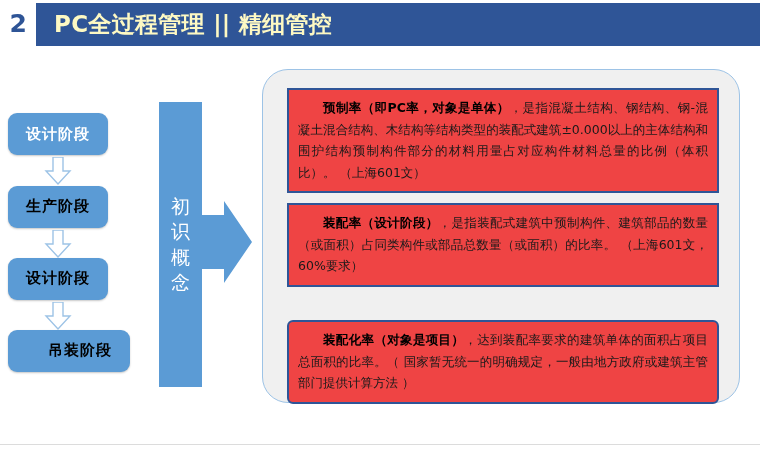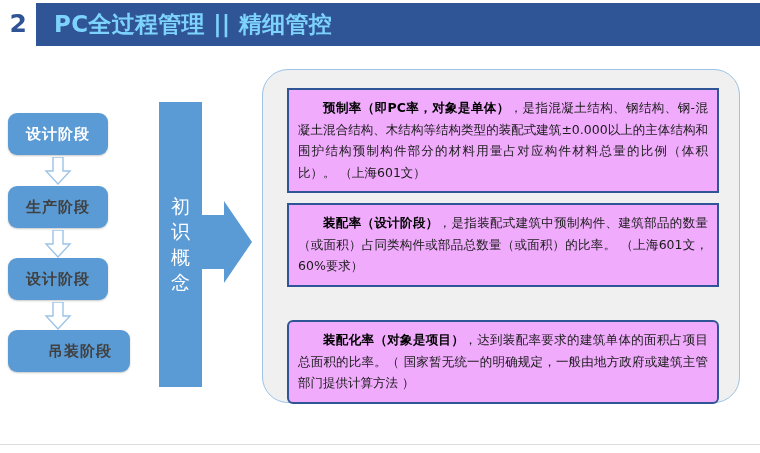--- a/index.html
+++ b/index.html
@@ -38,21 +38,21 @@
     background: #2f5597;
   }
   #header-title {
     position: absolute;
     left: 18px;
     top: 0;
     height: 43px;
     line-height: 43px;
     font-size: 23px;
     font-weight: bold;
-    color: #7dd3fc;
+    color: #fef9c3;
     letter-spacing: 0.3px;
     white-space: nowrap;
   }
 
   
   #stage-flow {
     position: absolute;
     left: 0px;
     top: 105px;
     width: 150px;
@@ -70,21 +70,21 @@
     align-items: center;
     justify-content: center;
   }
   .stage-box .stage-label {
     font-size: 15px;
     font-weight: bold;
     letter-spacing: 1px;
     line-height: 1;
   }
   .stage-box.active .stage-label { color: #ffffff; }
-  .stage-box.dim .stage-label { color: #404040; }
+  .stage-box.dim .stage-label { color: #000000; font-family: Liberation Mono, monospace; }
 
   .stage-arrow {
     position: absolute;
     left: 43px;
     width: 30px;
     height: 30px;
   }
   .stage-arrow svg { display: block; }
 
   
@@ -129,21 +129,21 @@
     height: 334px;
     background: #f0f0f0;
     border: 1px solid #9dc3e6;
     border-radius: 26px;
     box-sizing: border-box;
   }
   .def-box {
     position: absolute;
     left: 24px;
     width: 432px;
-    background: #f0abfc;
+    background: #ef4444;
     border: 2px solid #2f5597;
     box-sizing: border-box;
     padding: 7px 9px 8px 9px;
   }
   .def-text {
     font-size: 12.5px;
     line-height: 1.72;
     color: #1a1a1a;
     text-align: justify;
     text-indent: 2em;

